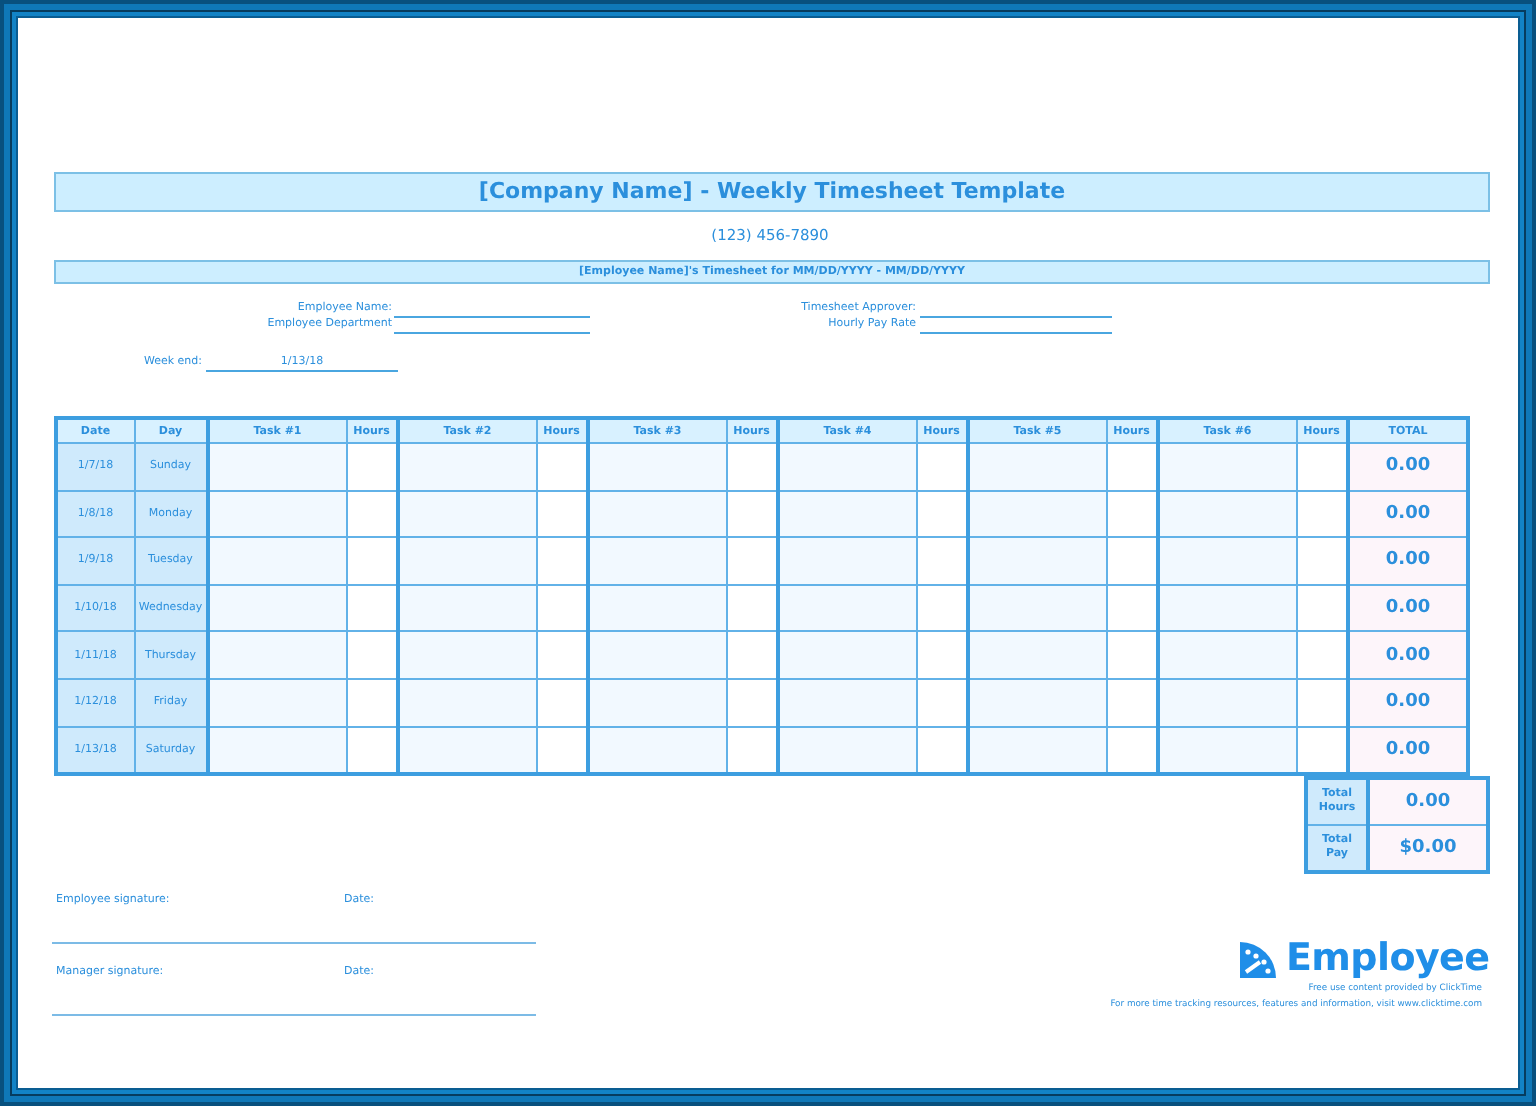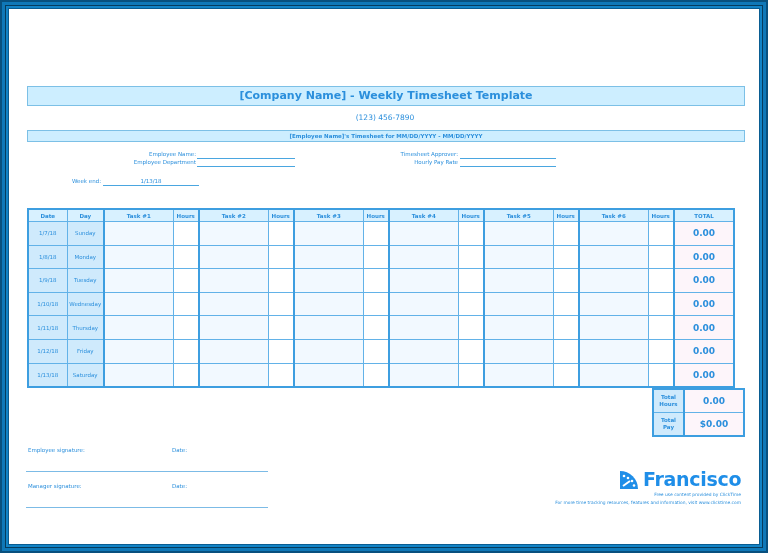--- a/index.html
+++ b/index.html
@@ -300,17 +300,17 @@
   <div class="abs" style="left:609px; top:458px; width:24px; height:24px;">
     <svg width="24" height="24" viewBox="0 0 24 24">
       <path d="M2 4 L2 22 L20 22 A18 18 0 0 0 2 4 Z" fill="#1f8ee8"></path>
       <circle cx="6" cy="9" r="1.3" fill="#fff"></circle>
       <circle cx="10" cy="11" r="1.3" fill="#fff"></circle>
       <circle cx="14" cy="14" r="1.3" fill="#fff"></circle>
       <circle cx="16" cy="18.5" r="1.3" fill="#fff"></circle>
       <path d="M5 19 L12 14" stroke="#fff" stroke-width="2"></path>
     </svg>
   </div>
-  <div class="abs brand" style="left:634px; top:459px;">Francisco</div>
+  <div class="abs brand" style="left:634px; top:459px;">Employee</div>
   <div class="abs fine" style="left:520px; top:483px; width:212px;">Free use content provided by ClickTime</div>
   <div class="abs fine" style="left:420px; top:491px; width:312px;">For more time tracking resources, features and information, visit www.clicktime.com</div>
 
 </div>
 
 </body></html>

